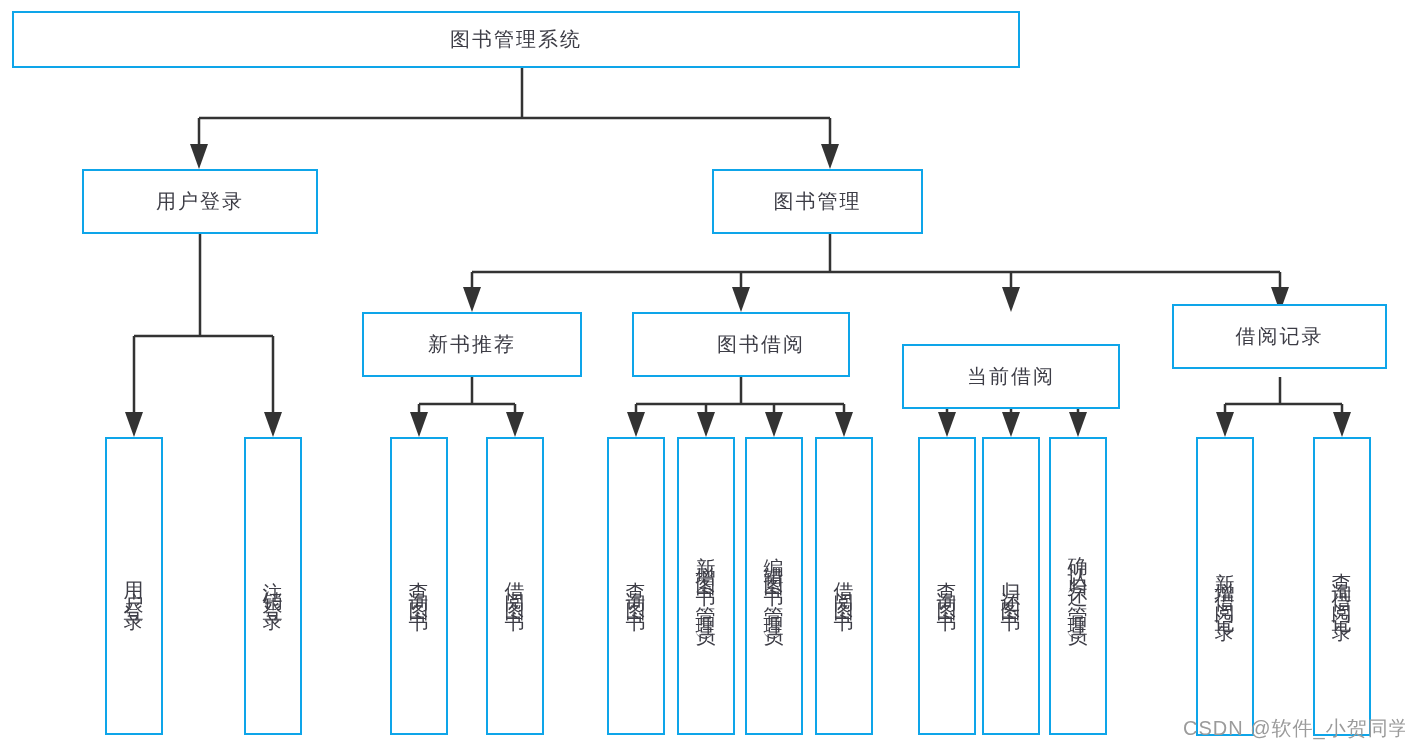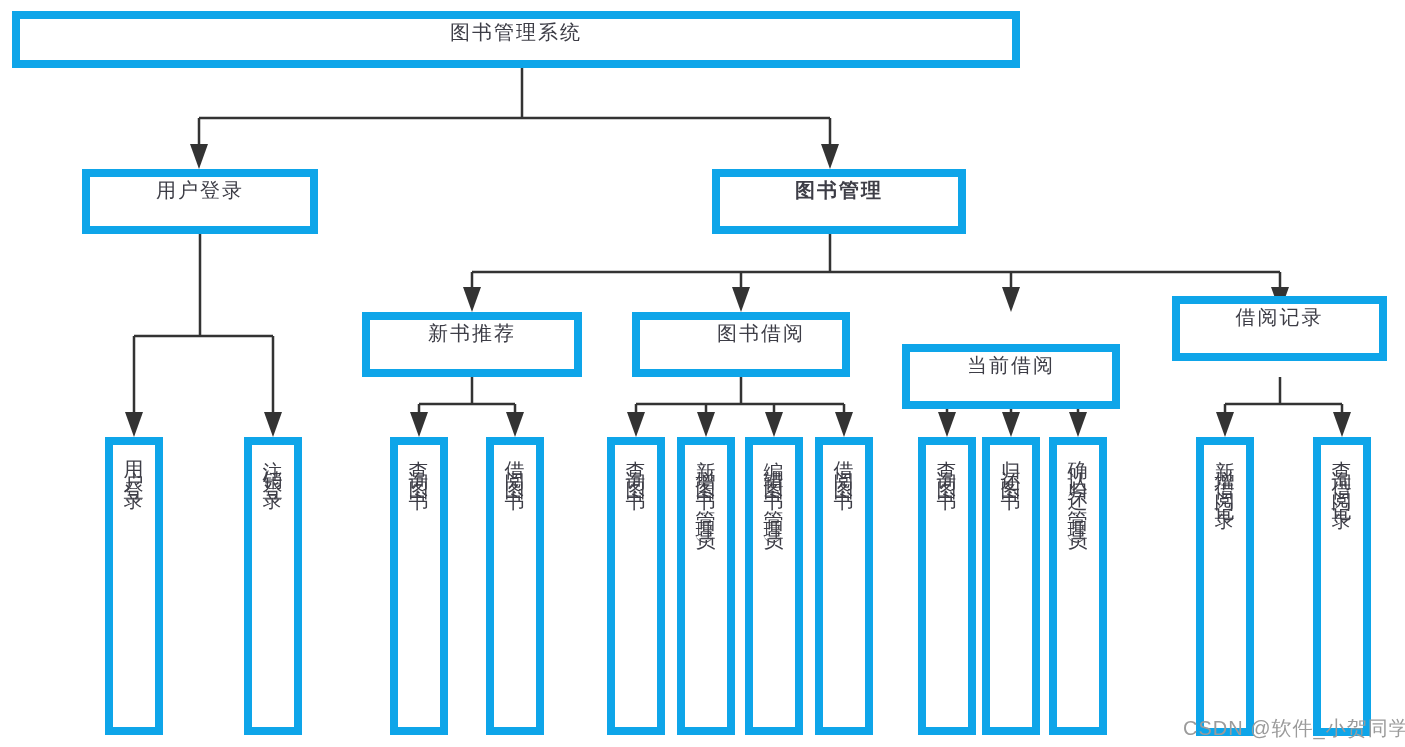--- a/index.html
+++ b/index.html
@@ -16,24 +16,24 @@
     position: absolute;
     left: 0; top: 0;
     width: 1405px; height: 747px;
     pointer-events: none;
   }
   .ln { fill: none; stroke: #333333; stroke-width: 2.5; }
   .ah { fill: #333333; stroke: none; }
   .node {
     position: absolute;
     box-sizing: border-box;
-    border: 8px solid #0ea5e9;
+    border: 2px solid #0ea5e9;
     background: #ffffff;
     display: flex;
-    align-items: flex-start;
+    align-items: center;
     justify-content: center;
     color: #3d3d46;
     font-size: 20px;
     z-index: 2;
   }
   .hbox .lbl {
     white-space: nowrap;
     letter-spacing: 2px;
   }
   .vbox .lbl {
@@ -101,34 +101,34 @@
     </g>
   </svg>
 
   <div class="node hbox" style="left:12px; top:11px; width:1008px; height:57px;">
     <span class="lbl">图书管理系统</span>
   </div>
 
   <div class="node hbox" style="left:82px; top:169px; width:236px; height:65px;">
     <span class="lbl">用户登录</span>
   </div>
-  <div class="node hbox" style="left:712px; top:169px; width:254px; height:65px;font-weight:bold;">
+  <div class="node hbox" style="left:712px; top:169px; width:211px; height:65px;">
     <span class="lbl">图书管理</span>
   </div>
 
   <div class="node hbox" style="left:362px; top:312px; width:220px; height:65px;">
     <span class="lbl">新书推荐</span>
   </div>
   <div class="node hbox" style="left:632px; top:312px; width:218px; height:65px;padding-left:40px;">
     <span class="lbl">图书借阅</span>
   </div>
   <div class="node hbox" style="left:902px; top:312px; width:218px; height:65px;margin-top:32px;">
     <span class="lbl">当前借阅</span>
   </div>
-  <div class="node hbox" style="left:1172px; top:296px; width:215px; height:65px;">
+  <div class="node hbox" style="left:1172px; top:304px; width:215px; height:65px;">
     <span class="lbl">借阅记录</span>
   </div>
 
   <div class="node vbox" style="left:105px; top:437px; width:58px; height:298px;">
     <span class="lbl">用户登录</span>
   </div>
   <div class="node vbox" style="left:244px; top:437px; width:58px; height:298px;">
     <span class="lbl">注销登录</span>
   </div>
 

